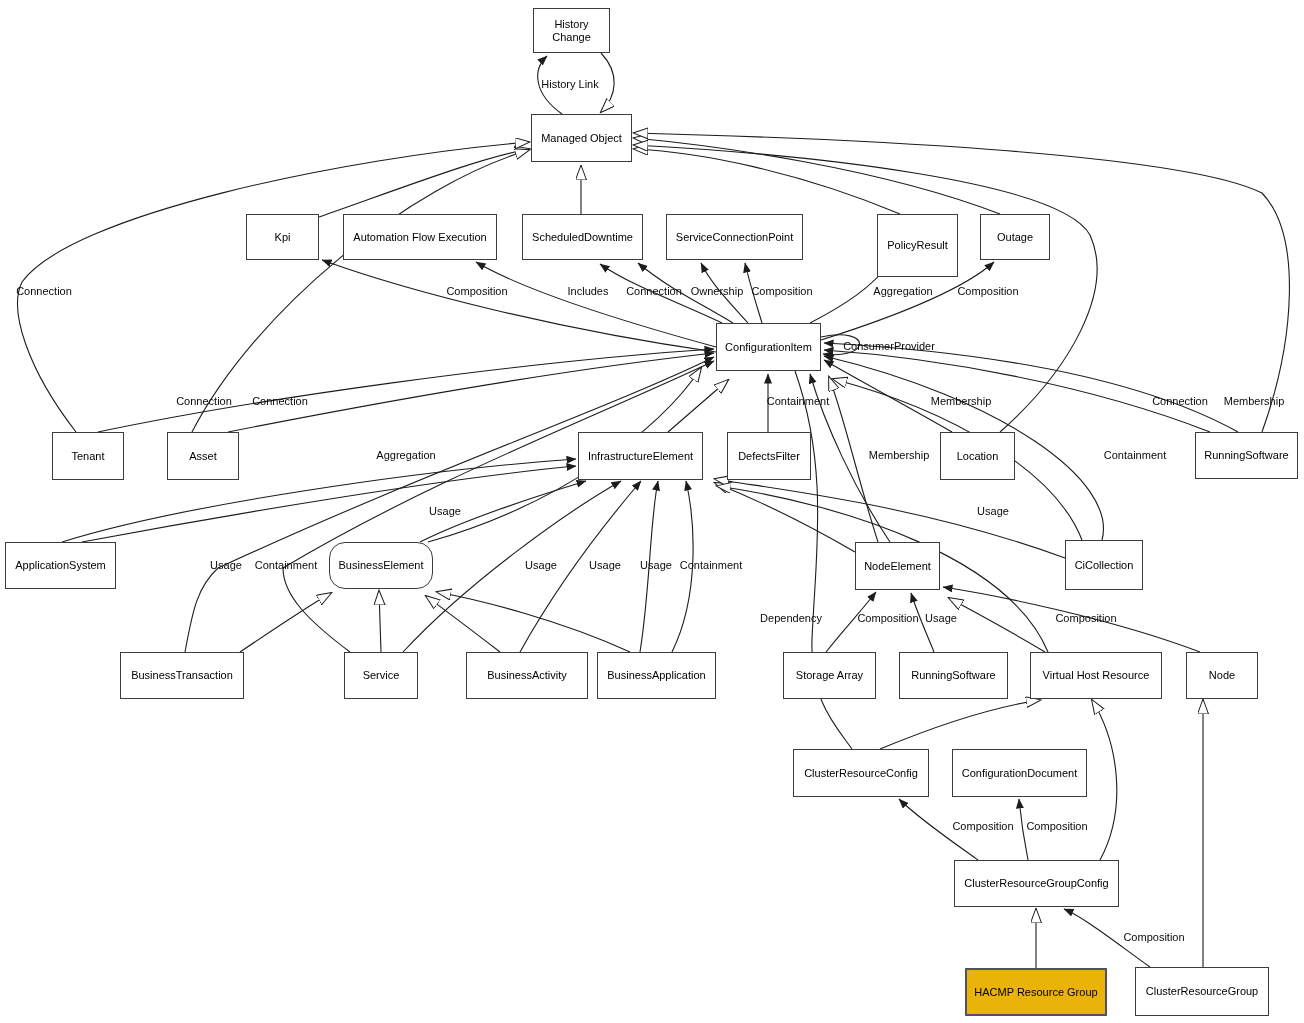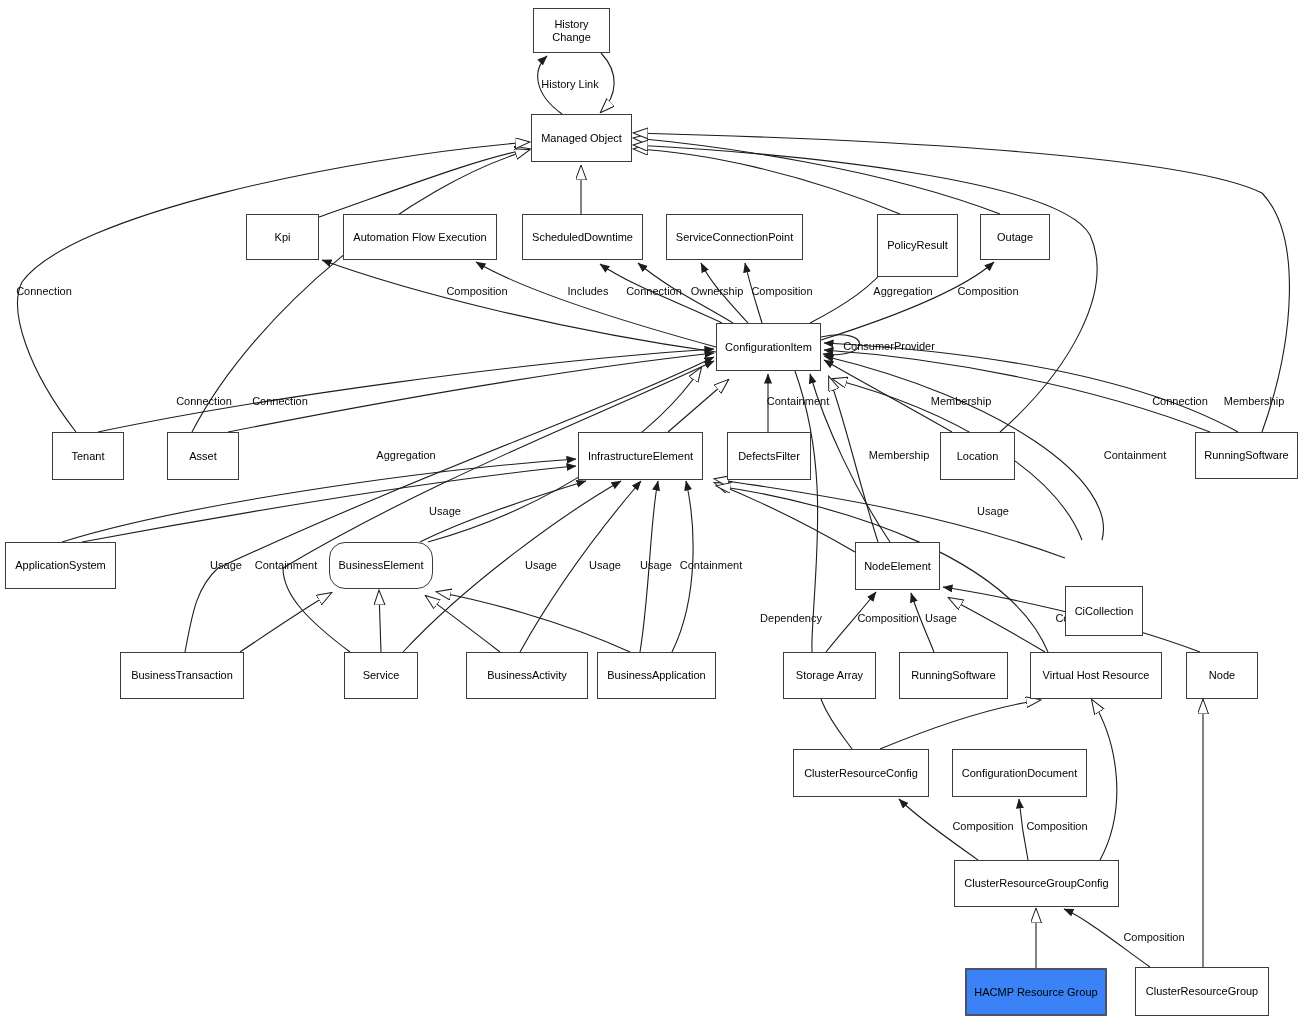--- a/index.html
+++ b/index.html
@@ -150,27 +150,27 @@
     <div class="node" style="left: 716px; top: 323px; width: 105px; height: 48px;">ConfigurationItem</div>
     <div class="node" style="left: 52px; top: 432px; width: 72px; height: 48px;">Tenant</div>
     <div class="node" style="left: 167px; top: 432px; width: 72px; height: 48px;">Asset</div>
     <div class="node" style="left: 578px; top: 432px; width: 125px; height: 48px;">InfrastructureElement</div>
     <div class="node" style="left: 727px; top: 432px; width: 84px; height: 48px;">DefectsFilter</div>
     <div class="node" style="left: 940px; top: 432px; width: 75px; height: 48px;">Location</div>
     <div class="node" style="left: 1195px; top: 432px; width: 103px; height: 47px;">RunningSoftware</div>
     <div class="node" style="left: 5px; top: 542px; width: 111px; height: 47px;">ApplicationSystem</div>
     <div class="node" style="left: 329px; top: 542px; width: 104px; height: 47px; border-radius: 16px;">BusinessElement</div>
     <div class="node" style="left: 855px; top: 542px; width: 85px; height: 48px;">NodeElement</div>
-    <div class="node" style="left: 1065px; top: 540px; width: 78px; height: 50px; margin-top: 46px;">CiCollection</div>
+    <div class="node" style="left: 1065px; top: 540px; width: 78px; height: 50px;">CiCollection</div>
     <div class="node" style="left: 120px; top: 652px; width: 124px; height: 47px;">BusinessTransaction</div>
     <div class="node" style="left: 344px; top: 652px; width: 74px; height: 47px;">Service</div>
     <div class="node" style="left: 466px; top: 652px; width: 122px; height: 47px;">BusinessActivity</div>
     <div class="node" style="left: 597px; top: 652px; width: 119px; height: 47px;">BusinessApplication</div>
     <div class="node" style="left: 783px; top: 652px; width: 93px; height: 47px;">Storage Array</div>
     <div class="node" style="left: 899px; top: 652px; width: 109px; height: 47px;">RunningSoftware</div>
     <div class="node" style="left: 1030px; top: 652px; width: 132px; height: 47px;">Virtual Host Resource</div>
     <div class="node" style="left: 1186px; top: 652px; width: 72px; height: 47px;">Node</div>
     <div class="node" style="left: 793px; top: 749px; width: 136px; height: 48px;">ClusterResourceConfig</div>
     <div class="node" style="left: 952px; top: 749px; width: 135px; height: 48px;">ConfigurationDocument</div>
     <div class="node" style="left: 954px; top: 860px; width: 165px; height: 47px;">ClusterResourceGroupConfig</div>
-    <div class="node highlight" style="left: 965px; top: 968px; width: 142px; height: 48px; background: #3b82f6;">HACMP Resource Group</div>
+    <div class="node highlight" style="left: 965px; top: 968px; width: 142px; height: 48px; background: #eab308;">HACMP Resource Group</div>
     <div class="node" style="left: 1135px; top: 967px; width: 134px; height: 49px;">ClusterResourceGroup</div>
   </div>
 
 </body></html>

